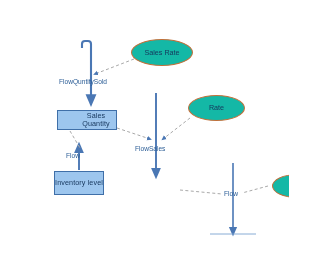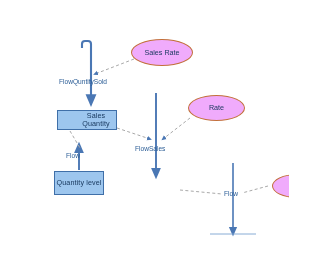--- a/index.html
+++ b/index.html
@@ -34,21 +34,21 @@
     color: #16365c;
     line-height: 1.05;
   }
   .stock {
     background: #9dc6ee;
     border: 1px solid #3f6fa8;
     font-size: 7.2px;
     letter-spacing: 0.1px;
   }
   .aux {
-    background: #f0abfc;
+    background: #14b8a6;
     border: 1px solid #c2703a;
     border-radius: 50%;
     font-size: 7.2px;
   }
   .flow-label {
     position: absolute;
     color: #2b5d96;
     font-size: 6.6px;
     white-space: nowrap;
     text-align: center;
@@ -110,21 +110,21 @@
     <g>
       <path d="M268,186 L242,193" fill="none" stroke="#a9a9a9" stroke-width="1" stroke-dasharray="3,2.4"></path>
     </g>
   </svg>
 
   <div class="node stock" style="left:57px; top:110px; width:60px; height:20px;padding-left:18px;">
     <span>Sales Quantity</span>
   </div>
 
   <div class="node stock" style="left:54px; top:171px; width:50px; height:24px;">
-    <span>Quantity level</span>
+    <span>Inventory level</span>
   </div>
 
 
   <div class="node aux" style="left:131px; top:39px; width:62px; height:27px;">
     <span>Sales Rate</span>
   </div>
 
   <div class="node aux" style="left:188px; top:95px; width:57px; height:26px;">
     <span>Rate</span>
   </div>

